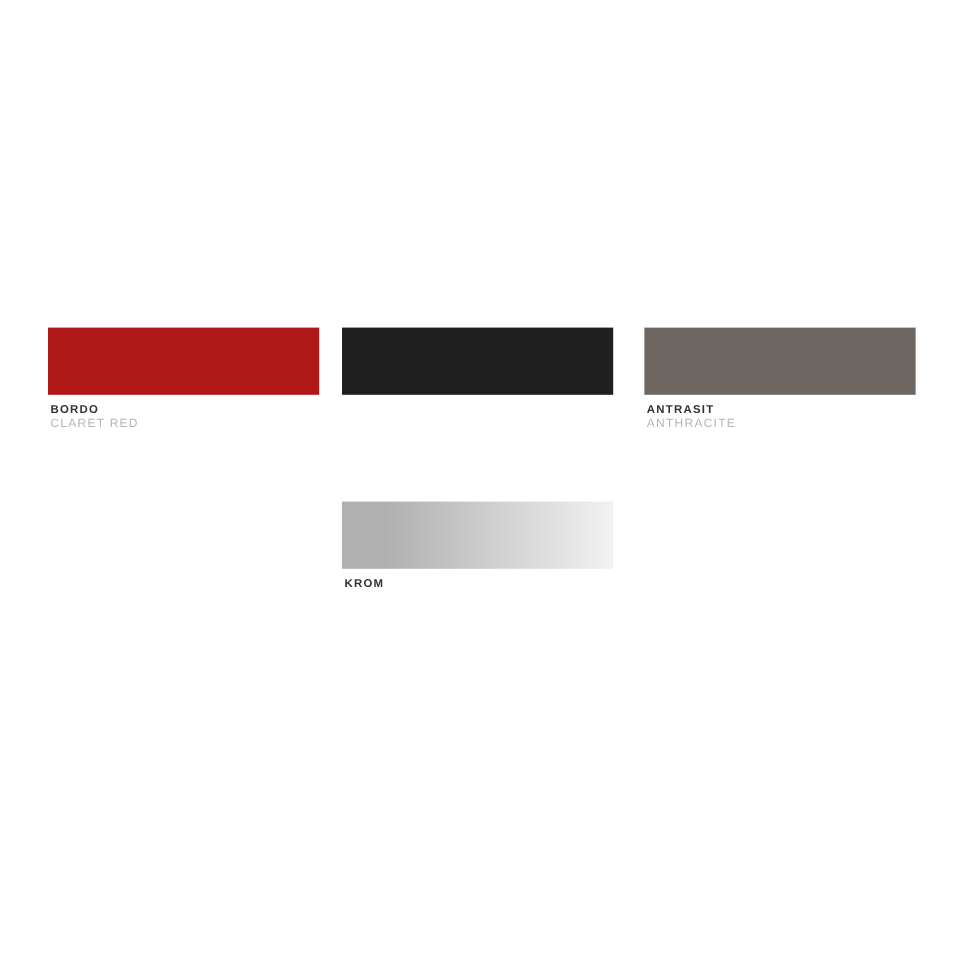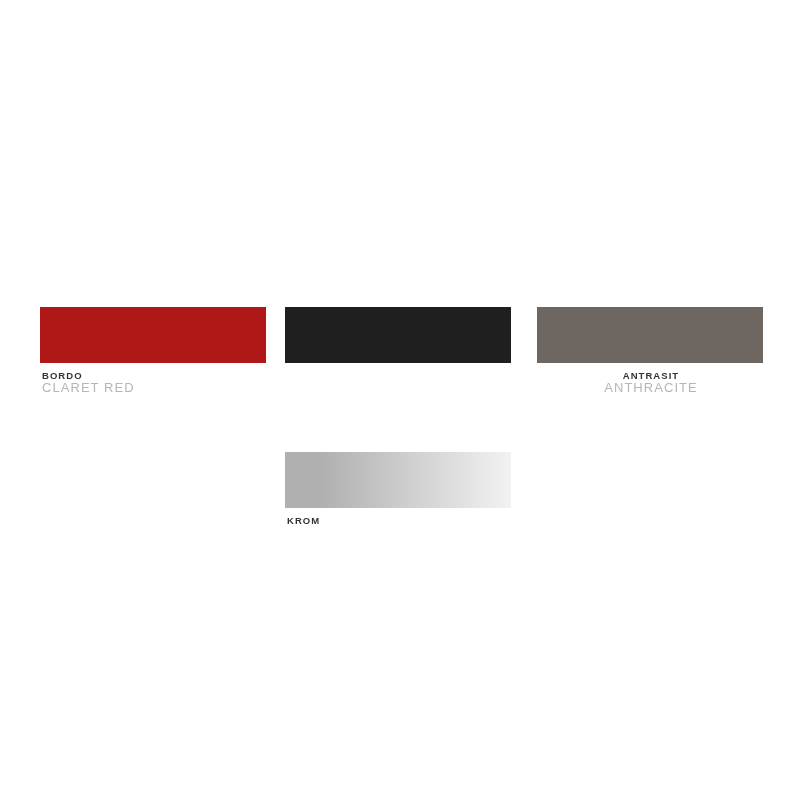--- a/index.html
+++ b/index.html
@@ -18,21 +18,20 @@
   #swatch-board {
     position: absolute;
     left: 0;
     top: 0;
     width: 800px;
     height: 800px;
   }
   .swatch-cell {
     position: absolute;
     width: 226px;
-    margin-top: 34px;
   }
   .swatch-chip {
     width: 226px;
     height: 56px;
     box-sizing: border-box;
     display: block;
   }
   .swatch-labels {
     padding-top: 7px;
     padding-left: 2px;
@@ -40,21 +39,21 @@
   .swatch-name-tr {
     font-size: 9.5px;
     font-weight: bold;
     letter-spacing: 1.05px;
     color: #333333;
     line-height: 11.5px;
     text-transform: uppercase;
     white-space: nowrap;
   }
   .swatch-name-en {
-    font-size: 13px;
+    font-size: 10px;
     font-weight: normal;
     letter-spacing: 1.05px;
     color: #b6b6b6;
     line-height: 11.5px;
     text-transform: uppercase;
     white-space: nowrap;
   }
 </style>
 </head>
 <body>
@@ -63,21 +62,21 @@
     <div class="swatch-cell" style="left: 40px; top: 273px;">
       <div class="swatch-chip" style="background: rgb(176, 24, 24);"></div>
       <div class="swatch-labels">
         <div class="swatch-name-tr">BORDO</div>
         <div class="swatch-name-en">CLARET RED</div>
       </div>
     </div>
     <div class="swatch-cell" style="left: 285px; top: 273px;">
       <div class="swatch-chip" style="background: rgb(31, 31, 31);"></div>
     </div>
-    <div class="swatch-cell" style="left: 537px; top: 273px; text-align: center;">
+    <div class="swatch-cell" style="left: 537px; top: 273px;">
       <div class="swatch-chip" style="background: rgb(110, 102, 97);"></div>
       <div class="swatch-labels">
         <div class="swatch-name-tr">ANTRASIT</div>
         <div class="swatch-name-en">ANTHRACITE</div>
       </div>
     </div>
     <div class="swatch-cell" style="left: 285px; top: 418px;">
       <div class="swatch-chip" style="background: linear-gradient(to right, rgb(176, 176, 176) 0%, rgb(176, 176, 176) 16%, rgb(242, 242, 242) 100%);"></div>
       <div class="swatch-labels">
         <div class="swatch-name-tr">KROM</div>

